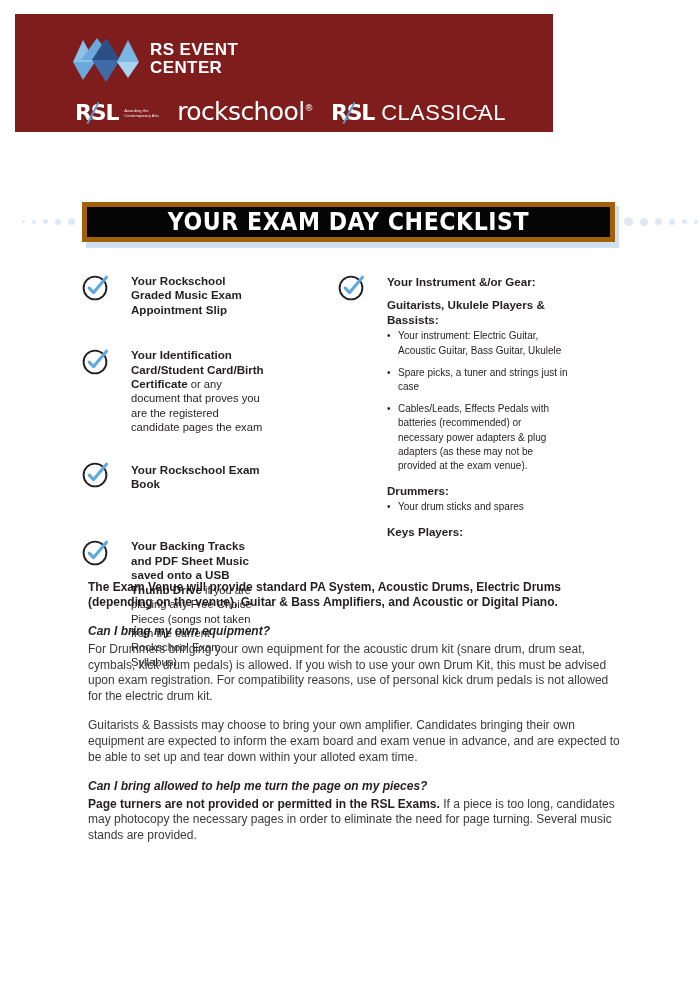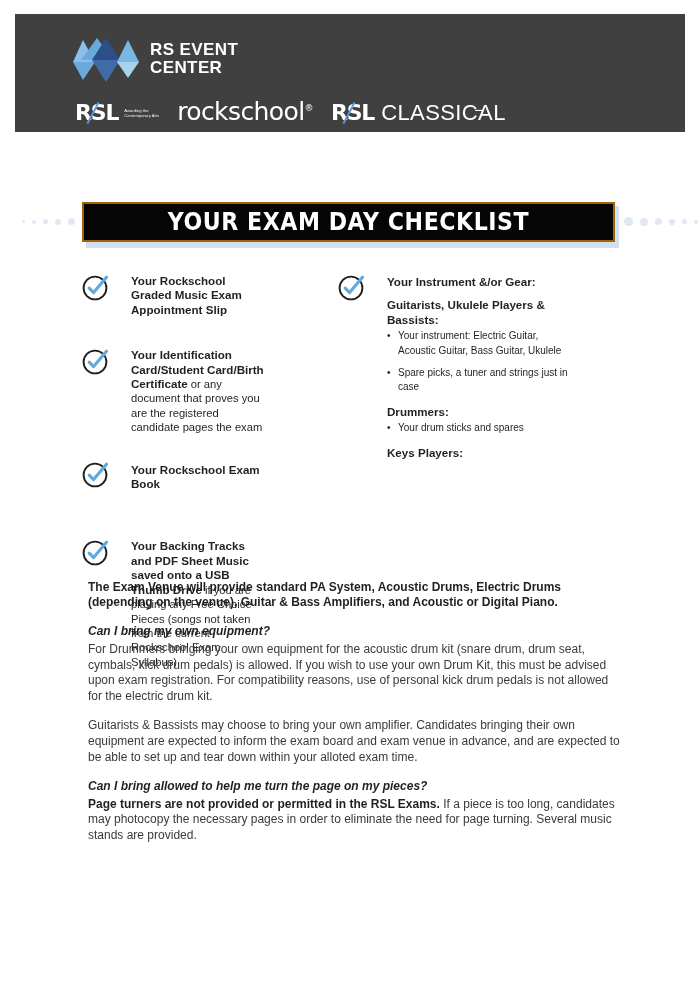--- a/index.html
+++ b/index.html
@@ -12,23 +12,23 @@
     color: #231f20;
     position: relative;
     overflow: hidden;
   }
 
   
   .header-band {
     position: absolute;
     left: 15px;
     top: 14px;
-    width: 670px;
+    width: 538px;
     height: 118px;
-    background: #404040;
+    background: #7f1d1d;
   }
 
   .logo-block {
     position: absolute;
     left: 58px;
     top: 22px;
   }
 
   .rs-event-row {
     display: flex;
@@ -144,21 +144,21 @@
     background: #cfe0f2;
   }
 
   .banner {
     position: absolute;
     left: 82px;
     top: 4px;
     width: 533px;
     height: 40px;
     background: #050505;
-    border: 2px solid #a16207;
+    border: 5px solid #a16207;
     display: flex;
     align-items: center;
     justify-content: center;
   }
 
   .banner-title {
     color: #ffffff;
     font-family: "DejaVu Sans", sans-serif;
     font-weight: bold;
     font-size: 24px;
@@ -407,20 +407,21 @@
           <path d="M7.2 15.2 L11.6 19.6 L24.5 4.2" fill="none" stroke="#5ea9dd" stroke-width="3.1" stroke-linecap="round" stroke-linejoin="round"></path>
         </svg>
       </span>
       <div class="check-body" style="padding-top:3px">
         <b>Your Instrument &amp;/or Gear:</b>
 
         <div class="sub-head first">Guitarists, Ukulele Players &amp; Bassists:</div>
         <ul class="bullets">
           <li>Your instrument: Electric Guitar, Acoustic Guitar, Bass Guitar, Ukulele</li>
           <li>Spare picks, a tuner and strings just in case</li>
+          <li>Cables/Leads, Effects Pedals with batteries (recommended) or necessary power adapters &amp; plug adapters (as these may not be provided at the exam venue).</li>
         </ul>
 
         <div class="sub-head">Drummers:</div>
         <ul class="bullets">
           <li>Your drum sticks and spares</li>
         </ul>
 
         <div class="sub-head">Keys Players:</div>
       </div>
     </div>

